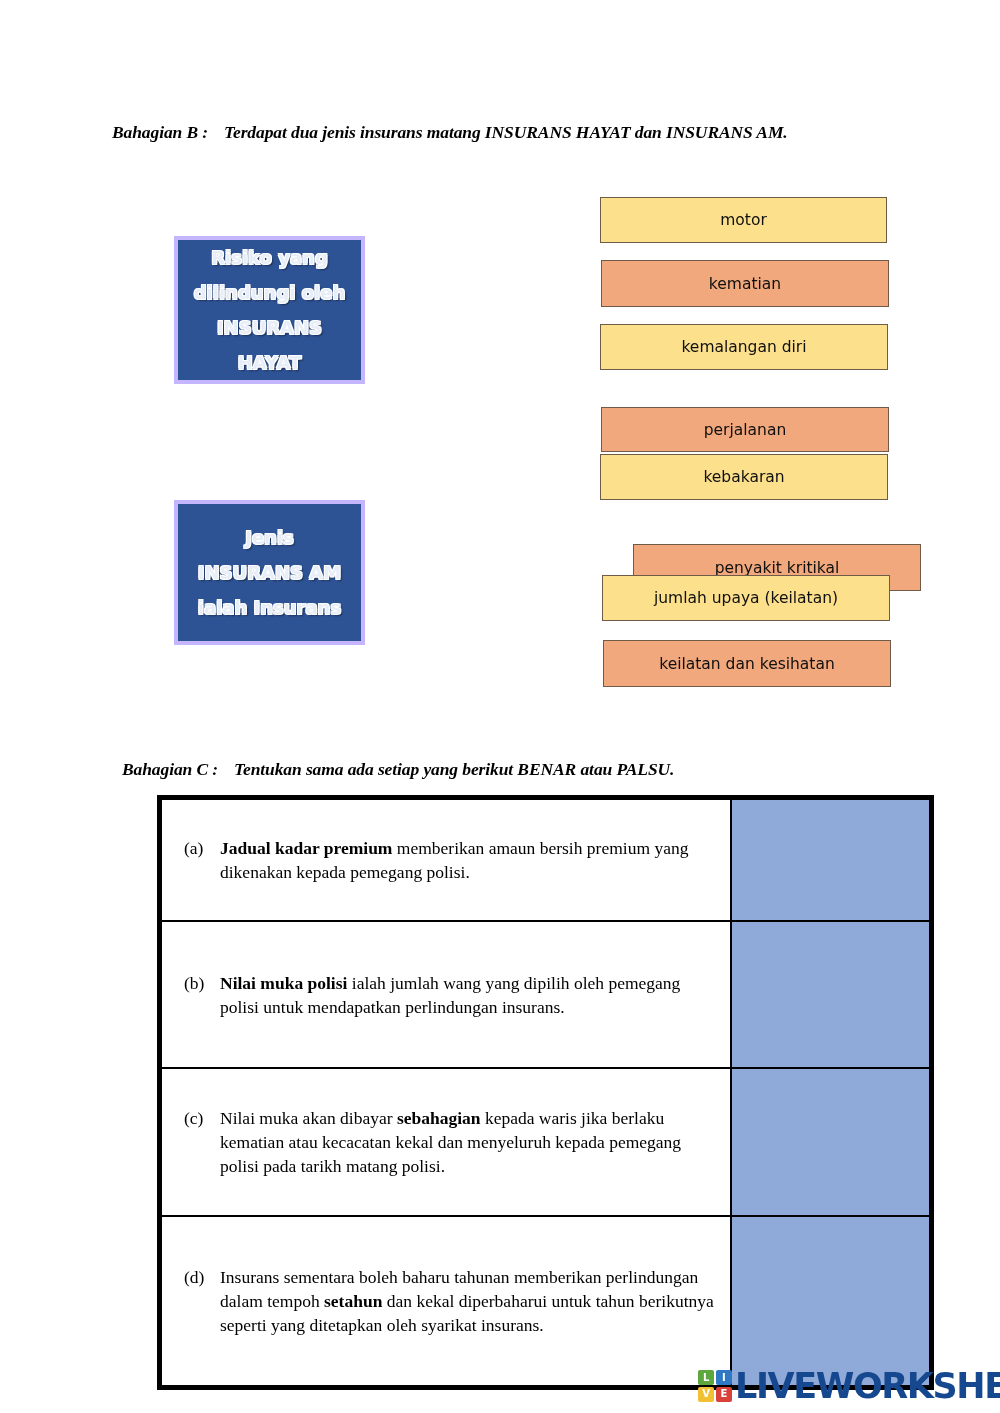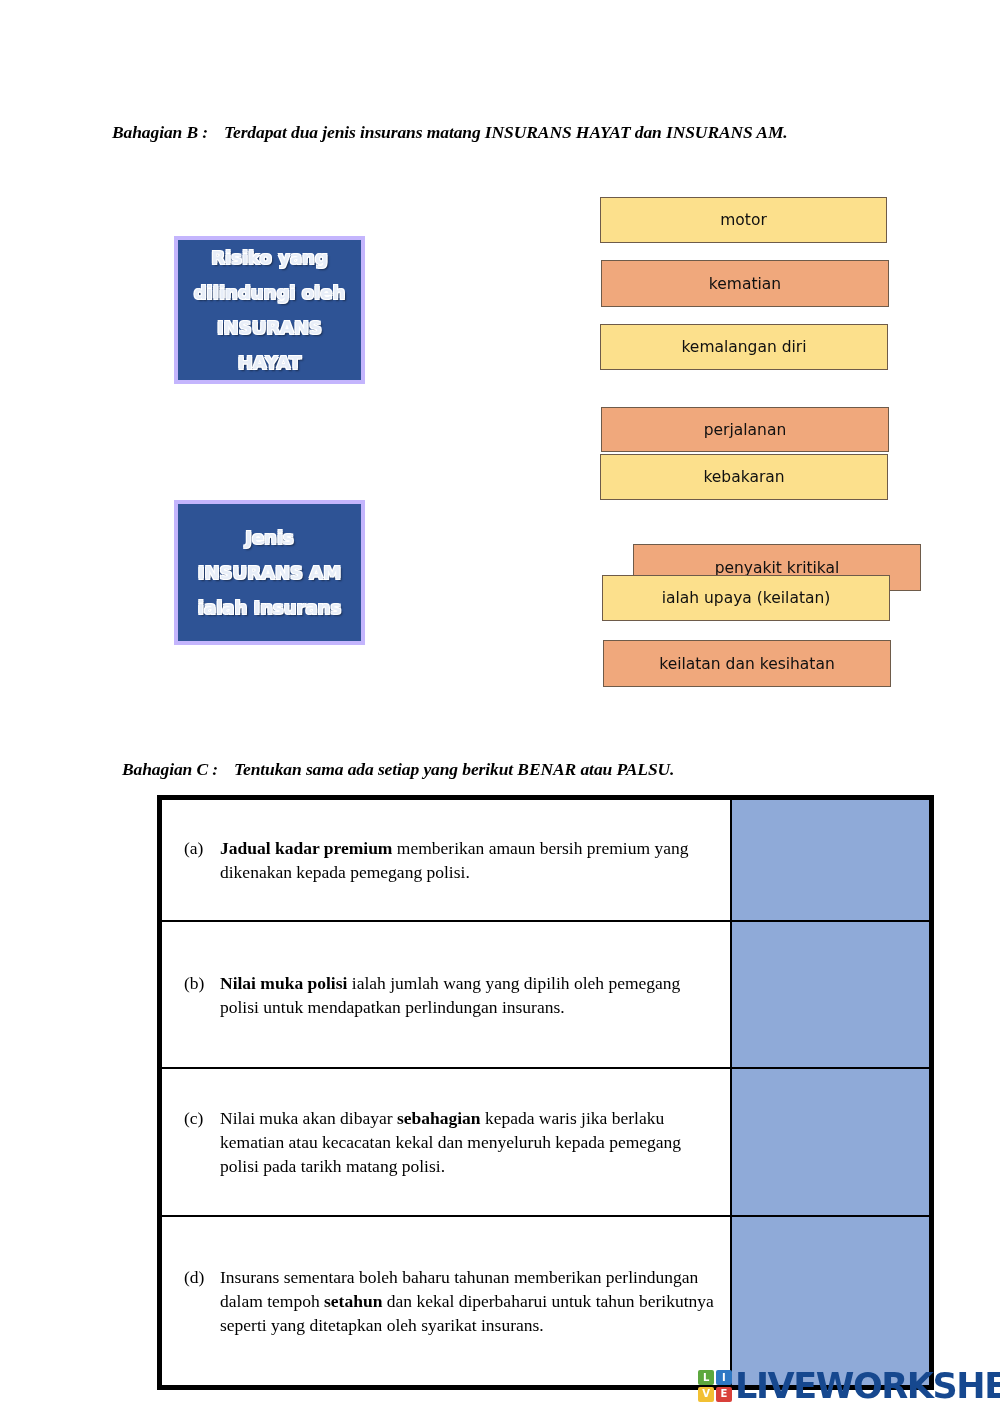--- a/index.html
+++ b/index.html
@@ -223,21 +223,21 @@
 
 <div class="chip yellow" style="left:600px; top:434px; width:288px; height:46px;margin-top:20px;">
   <span>kebakaran</span>
 </div>
 
 <div class="chip orange" style="left:633px; top:512px; width:288px; height:47px;margin-top:32px;">
   <span>penyakit kritikal</span>
 </div>
 
 <div class="chip yellow" style="left:602px; top:575px; width:288px; height:46px;">
-  <span>ialah upaya (keilatan)</span>
+  <span>jumlah upaya (keilatan)</span>
 </div>
 
 <div class="chip orange" style="left:603px; top:640px; width:288px; height:47px;">
   <span>keilatan dan kesihatan</span>
 </div>
 
 <div class="section-head" id="bahagian-c-head">
   <span class="lbl">Bahagian C :</span><span>Tentukan sama ada setiap yang berikut BENAR atau PALSU.</span>
 </div>
 

